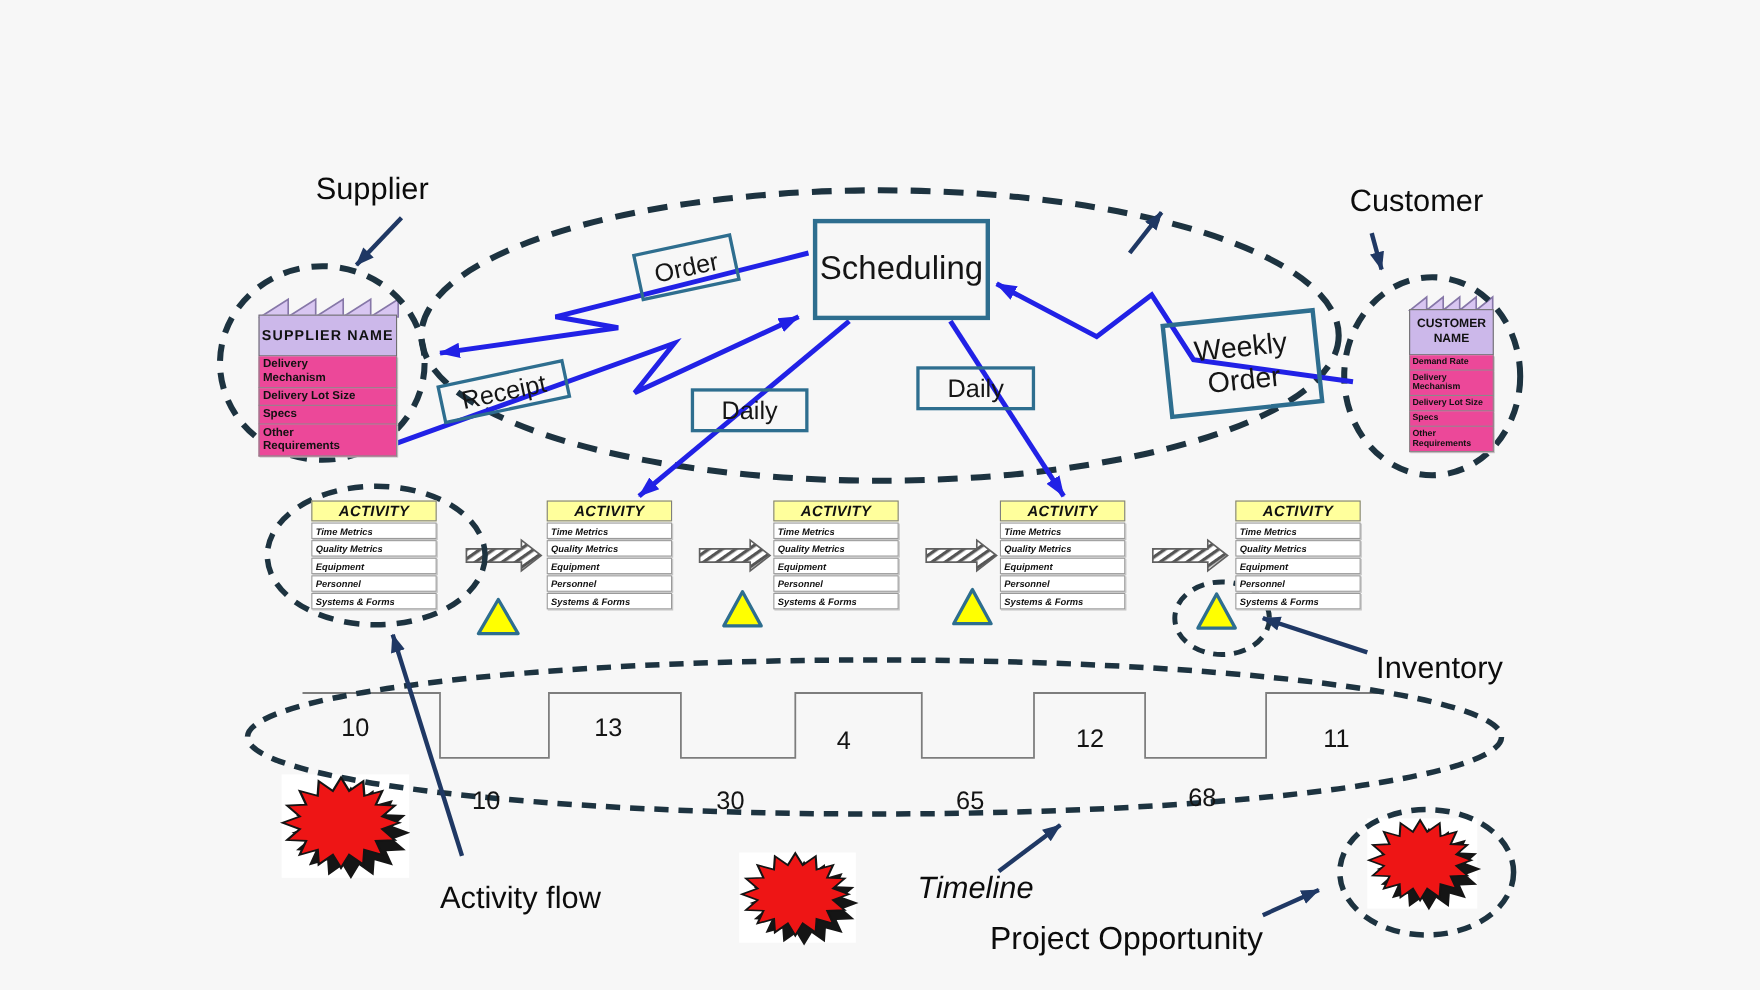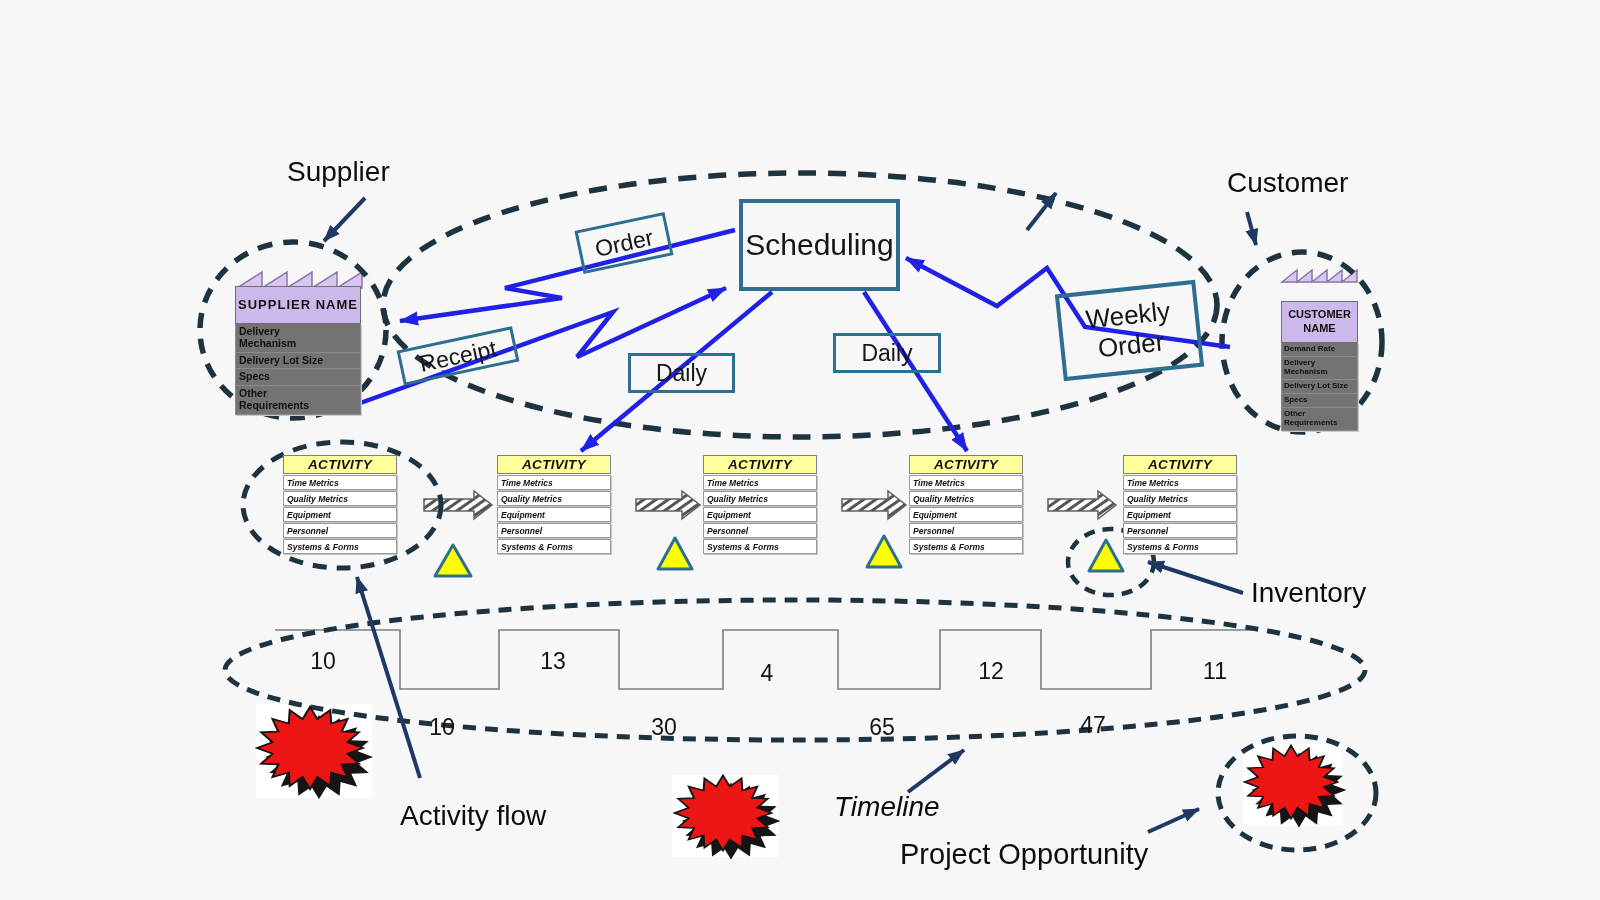--- a/index.html
+++ b/index.html
@@ -33,43 +33,43 @@
   #receiptbox{left:399px;top:338px;width:112px;height:30px;transform:rotate(-12deg);font-size:23px;}
   #weeklybox{left:1059px;top:287px;width:133px;height:79px;border-width:4px;transform:rotate(-6deg);
              font-size:26px;line-height:1.15;}
   #daily1{left:628px;top:353px;width:101px;height:34px;font-size:23px;}
   #daily2{left:833px;top:333px;width:102px;height:34px;font-size:23px;}
 
   
   .vsm-table{position:absolute;z-index:2;}
   .vsm-head{background:var(--header_purple,#ccb8ea);border:1.5px solid #6f6f6f;
             font-weight:bold;text-align:center;color:#111;display:flex;align-items:center;justify-content:center;}
-  .vsm-row{background:#737373;border:1.2px solid #8a8a8a;border-top:none;font-weight:bold;color:#111;
+  .vsm-row{background:#ec4899;border:1.2px solid #8a8a8a;border-top:none;font-weight:bold;color:#111;
            white-space:pre-line;line-height:1.12;box-shadow:1px 1px 0 #c9c9c9;}
   #supplier-table{left:235px;top:286px;width:126px;}
   #supplier-table .vsm-head{height:36px;font-size:13px;letter-spacing:1px;line-height:1.25;}
   #supplier-table .vsm-row{font-size:10.5px;padding:2px 3px;}
   #customer-table{left:1281px;top:281px;width:77px;}
-  #customer-table .vsm-head{height:40px;font-size:11px;line-height:1.25;margin-top:20px;}
+  #customer-table .vsm-head{height:40px;font-size:11px;line-height:1.25;}
   #customer-table .vsm-row{font-size:8px;padding:2px 2px;}
 
   
   .activity-box{position:absolute;top:455px;width:114px;z-index:2;font-style:italic;}
   .act-head{background:var(--header_yellow,#ffff9c);border:1.3px solid #7f7f7f;height:17px;
             font-size:13.5px;font-weight:bold;text-align:center;color:#111;line-height:17px;letter-spacing:0.3px;}
   .act-row{background:#fff;border:1px solid #9a9a9a;margin-top:1px;font-size:8.5px;font-weight:bold;
            color:#111;padding:1.5px 3px;line-height:10px;box-shadow:1px 1px 0 #c4c4c4;}
   #act1{left:283px;} #act2{left:497px;} #act3{left:703px;} #act4{left:909px;} #act5{left:1123px;}
 
   
   .biglabel{position:absolute;font-size:28px;color:#0c0c0c;white-space:nowrap;z-index:4;}
   #lbl-supplier{left:287px;top:156px;}
   #lbl-infoflow{left:950px;top:146px;}
   #lbl-customer{left:1227px;top:167px;}
-  #lbl-inventory{left:1251px;top:577px;}
+  #lbl-inventory{left:1251px;top:591px;}
   #lbl-activitystep{left:400px;top:800px;}
   #lbl-timeline{left:834px;top:791px;font-style:italic;}
   #lbl-projopp{left:900px;top:838px;font-size:29px;}
 
   
   .tnum{position:absolute;font-size:23px;color:#141414;transform:translateX(-50%);z-index:2;}
 </style>
 </head>
 <body>
 
@@ -181,21 +181,21 @@
   </div>
 
   <div class="tnum" style="left:323px;top:648px;">10</div>
   <div class="tnum" style="left:553px;top:648px;">13</div>
   <div class="tnum" style="left:767px;top:660px;">4</div>
   <div class="tnum" style="left:991px;top:658px;">12</div>
   <div class="tnum" style="left:1215px;top:658px;">11</div>
   <div class="tnum" style="left:442px;top:714px;">10</div>
   <div class="tnum" style="left:664px;top:714px;">30</div>
   <div class="tnum" style="left:882px;top:714px;">65</div>
-  <div class="tnum" style="left:1093px;top:712px;">47</div>
+  <div class="tnum" style="left:1093px;top:712px;">68</div>
 
   <svg class="layer" id="overlay" viewBox="0 0 1600 900">
     <defs>
       <polygon id="star16" points="50,0 35.3,7 46.2,19.1 29.9,20 35.4,35.4 20,29.9 19.1,46.2 7,35.3 0,50 -7,35.3 -19.1,46.2 -20,29.9 -35.4,35.4 -29.9,20 -46.2,19.1 -35.3,7 -50,0 -35.3,-7 -46.2,-19.1 -29.9,-20 -35.4,-35.4 -20,-29.9 -19.1,-46.2 -7,-35.3 0,-50 7,-35.3 19.1,-46.2 20,-29.9 35.4,-35.4 29.9,-20 46.2,-19.1 35.3,-7"></polygon>
       <marker id="mblue" viewBox="0 0 20 16" refX="18" refY="8" markerWidth="20" markerHeight="16" markerUnits="userSpaceOnUse" orient="auto">
           <path d="M0,1 L19,8 L0,15 Z" class="fillblue"></path>
         </marker>
       <marker id="mnavy" viewBox="0 0 20 16" refX="17" refY="8" markerWidth="19" markerHeight="15" markerUnits="userSpaceOnUse" orient="auto">
           <path d="M0,1 L18,8 L0,15 Z" class="fillnavy"></path>
         </marker>

